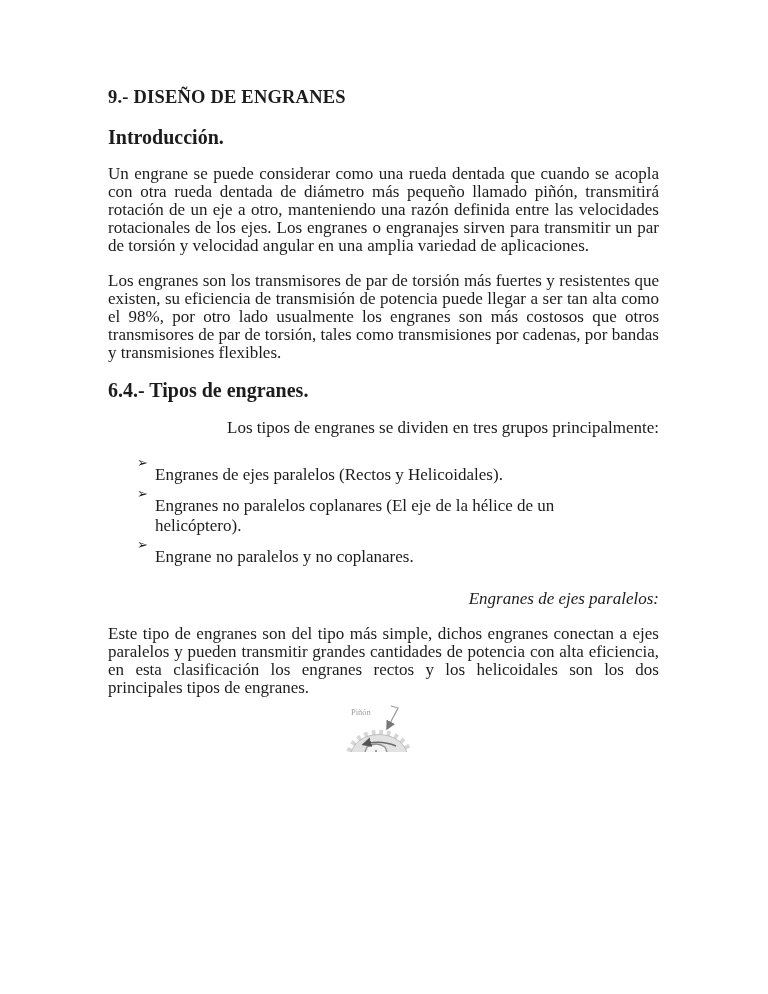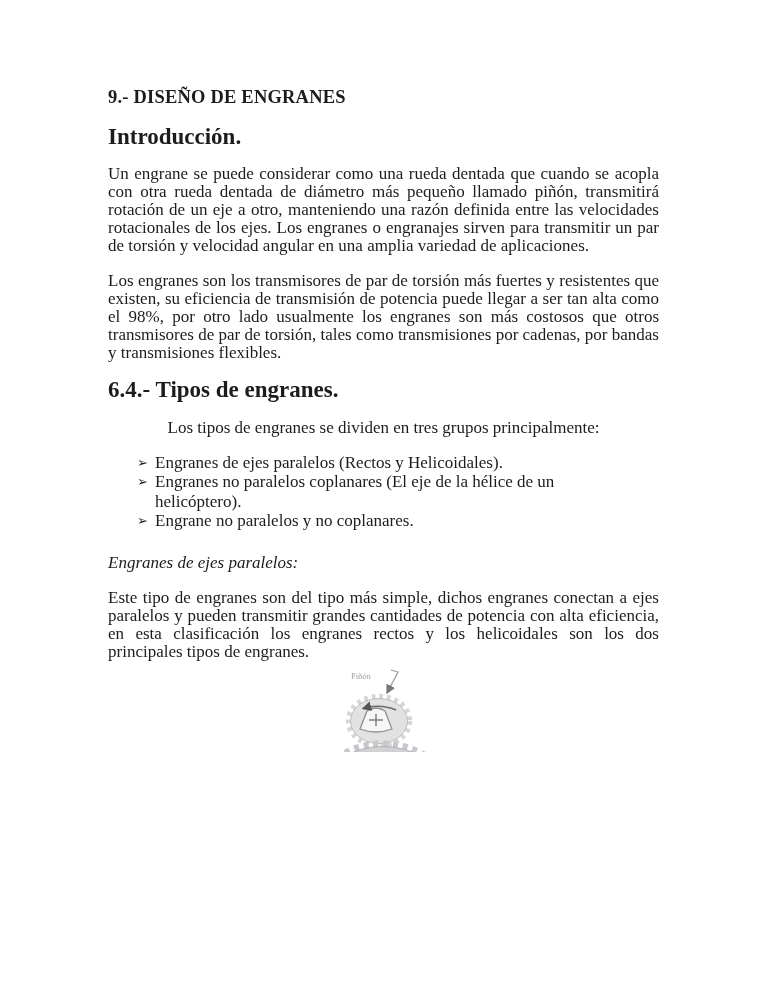--- a/index.html
+++ b/index.html
@@ -23,36 +23,36 @@
     width: 551px;
   }
   h1.doc-title {
     font-size: 18.5px;
     line-height: 23px;
     font-weight: bold;
     margin: 86px 0 0 0;
     letter-spacing: 0.2px;
   }
   h2.sub-heading {
-    font-size: 23px;
+    font-size: 20px;
     line-height: 22px;
     font-weight: bold;
     margin: 17px 0 0 0;
   }
   p.body-par {
     font-size: 17px;
     line-height: 18px;
     margin: 17px 0 0 0;
     text-align: justify;
   }
   p.lead-par {
     font-size: 17px;
     line-height: 19.5px;
     margin: 17px 0 0 0;
-    text-align: center;
+    text-align: right;
   }
   .bullet-list {
     margin-top: 15px;
   }
   .bullet-item {
     display: flex;
     align-items: flex-start;
     padding-left: 29px;
     font-size: 17px;
     line-height: 19.5px;
@@ -60,26 +60,28 @@
   .bullet-glyph {
     flex: 0 0 18px;
     width: 18px;
     font-size: 13px;
     line-height: 19.5px;
     color: #1c1c1c;
   }
   .bullet-text {
     flex: 1 1 auto;
     max-width: 466px;
+    margin-top: 12px;
   }
   p.italic-heading {
     font-size: 17px;
     line-height: 19.5px;
     font-style: italic;
-    margin: 22px 0 0 0;
+    margin: 22px 0 0 8px;
+    text-align: right;
   }
   .figure-wrap {
     position: relative;
     height: 205px;
     margin-top: 1px;
   }
   .figure-wrap svg {
     position: absolute;
     left: 189px;
     top: 0;

